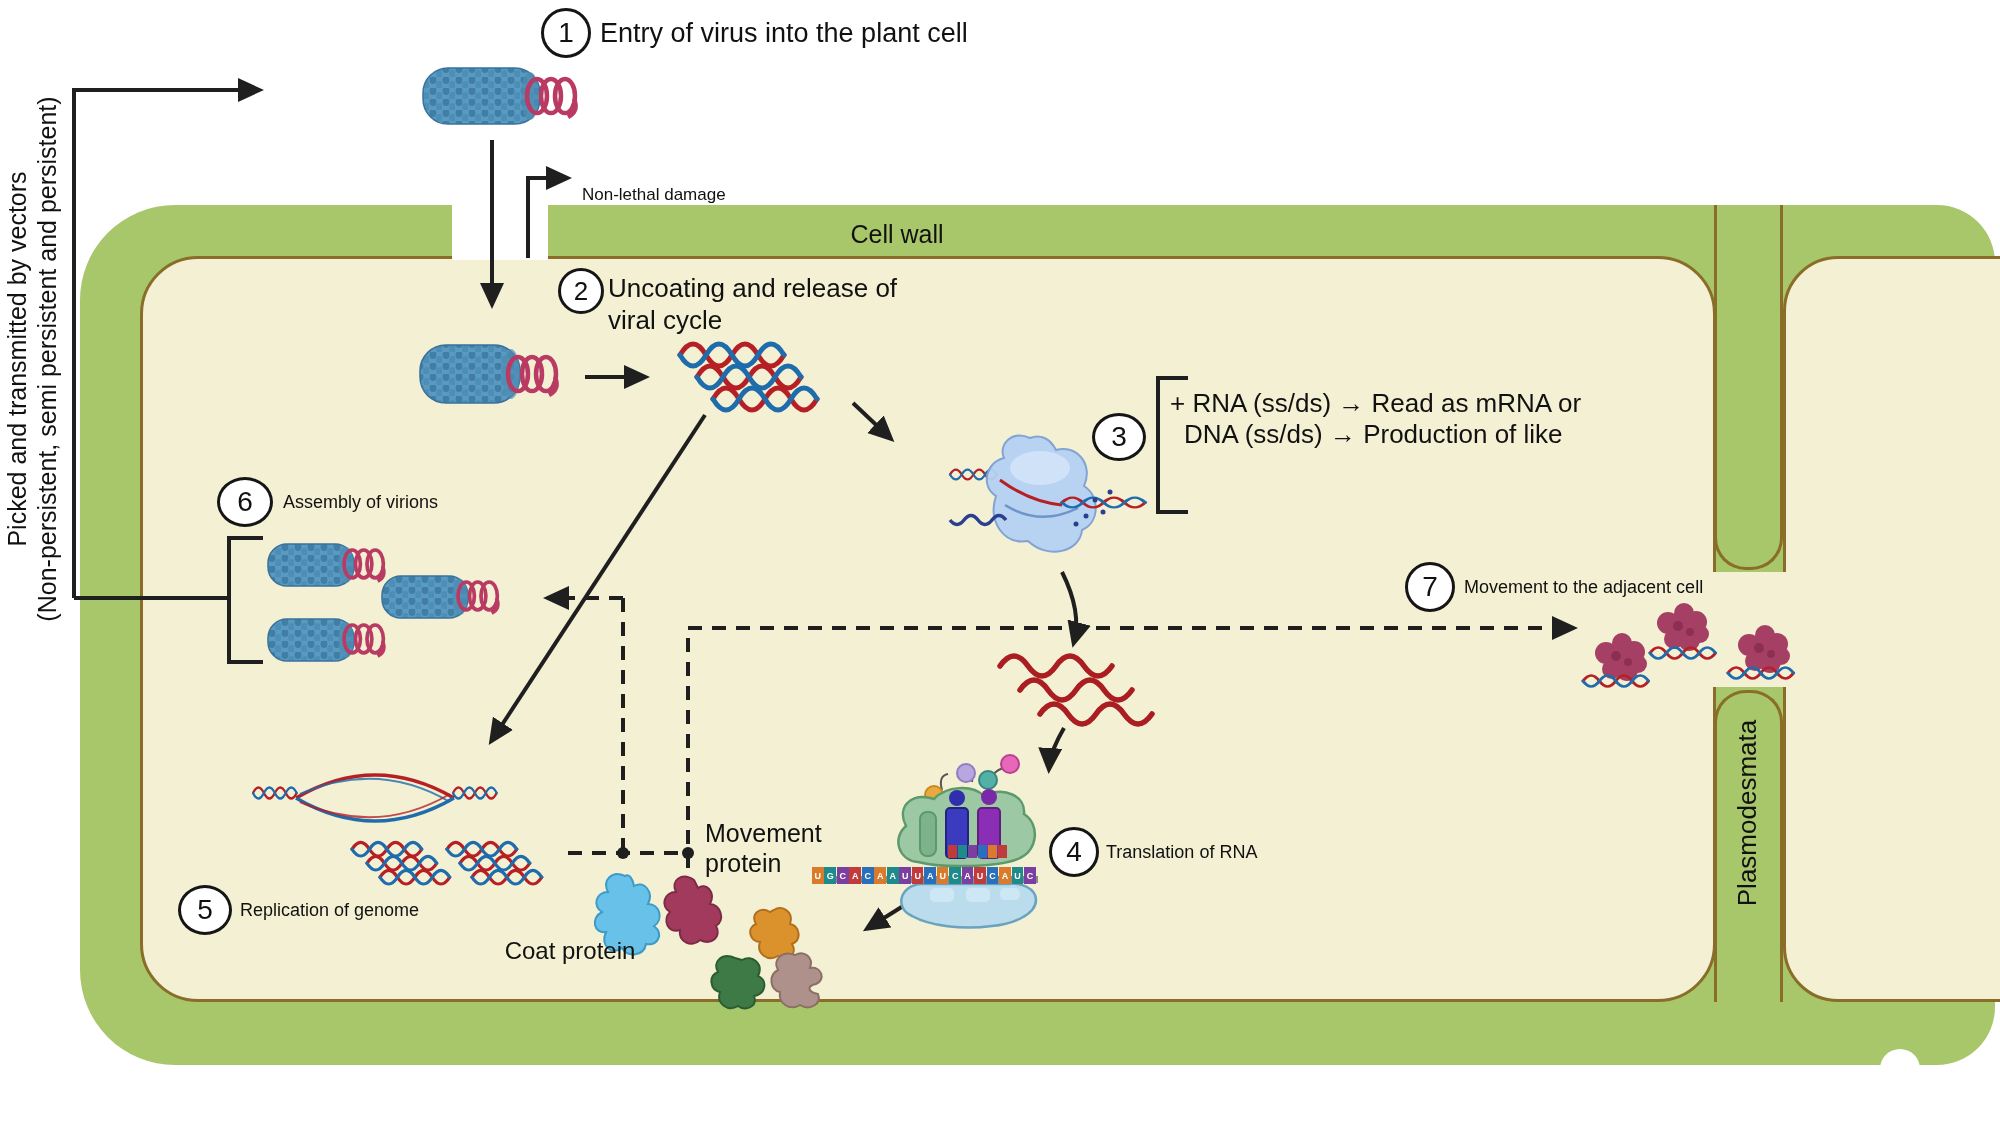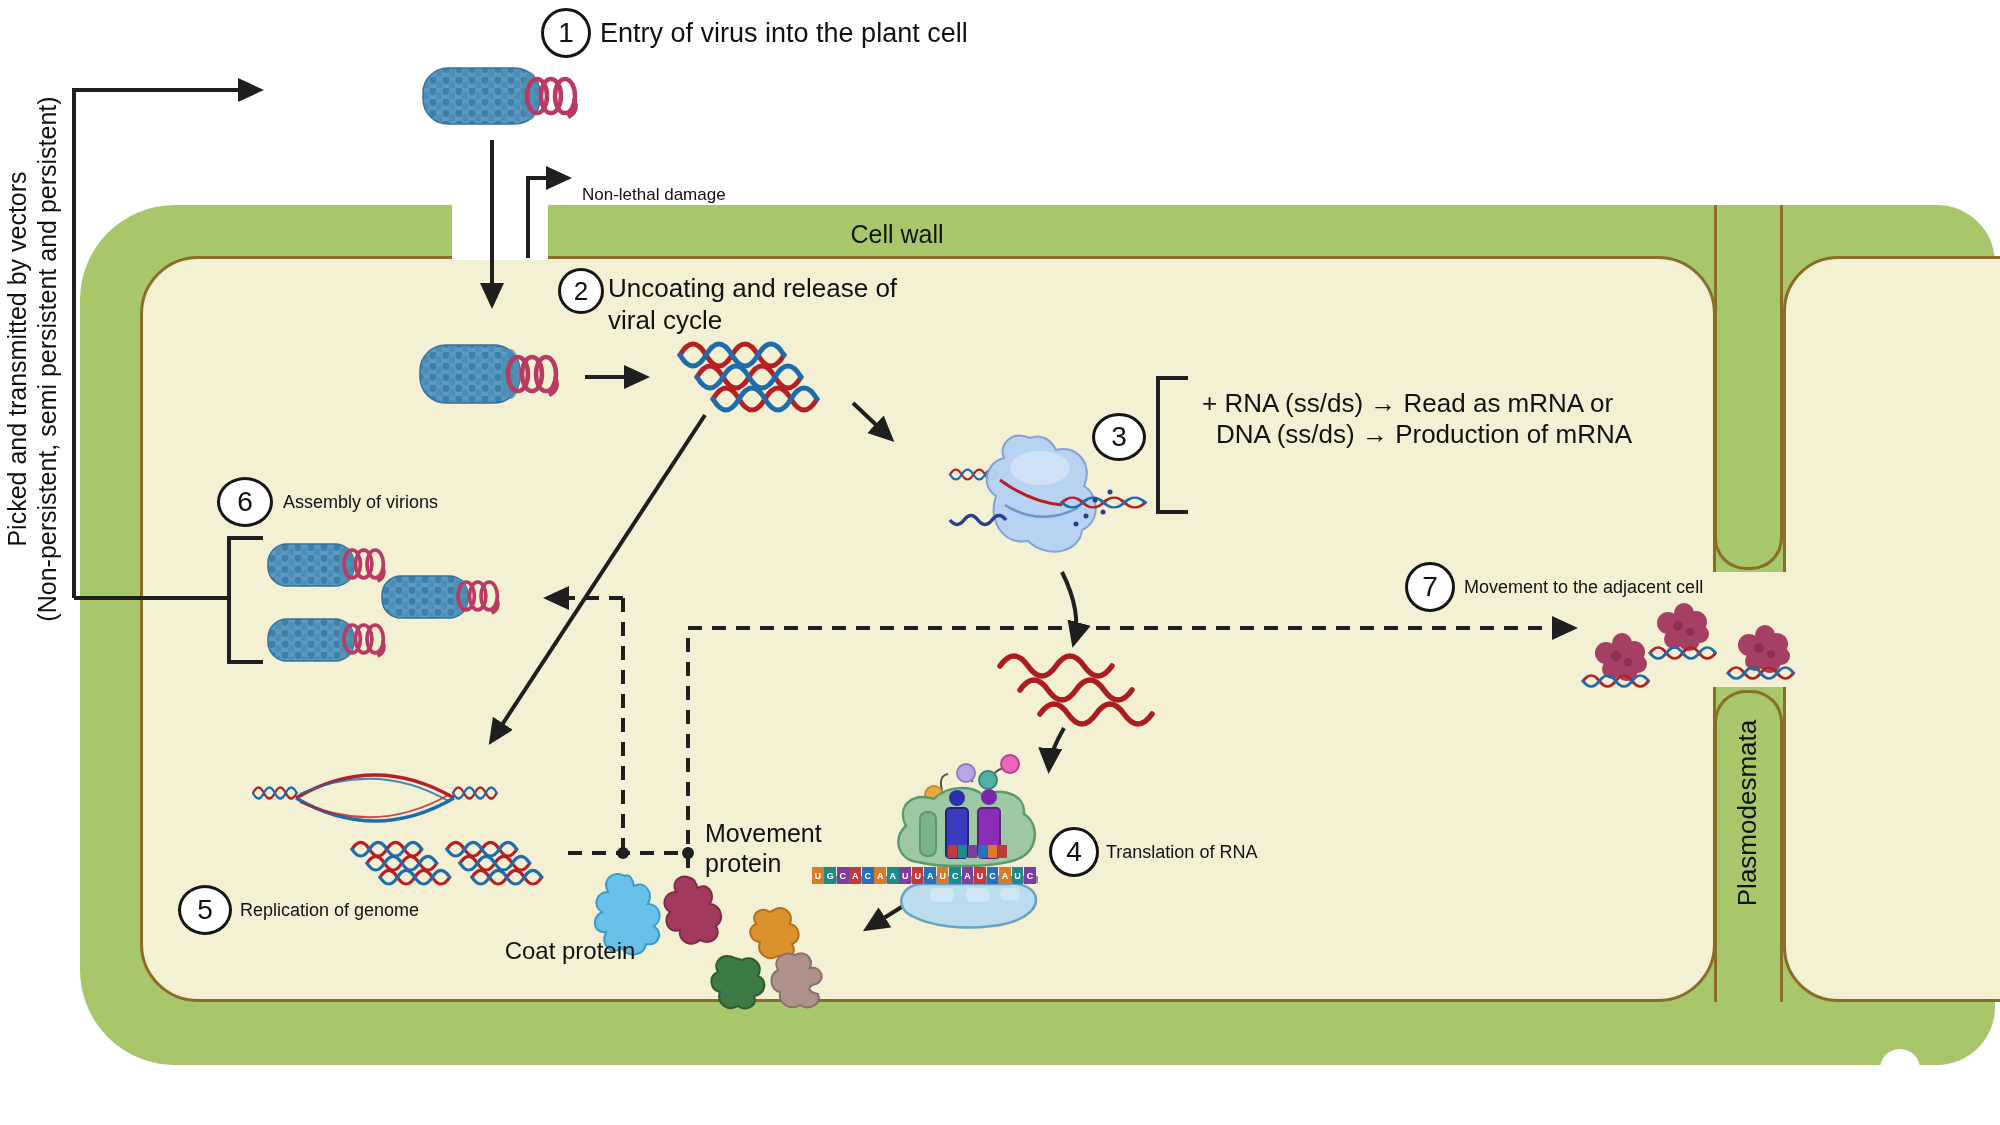--- a/index.html
+++ b/index.html
@@ -20,21 +20,21 @@
   .finger-bottom{left:1714px;top:690px;width:63px;height:309px;border-bottom:none;border-radius:32px 32px 0 0;}
   
   .lbl{position:absolute;white-space:nowrap;transform:translateY(-50%);font-size:18px;line-height:32px;}
   .lblc{position:absolute;white-space:nowrap;transform:translate(-50%,-50%);font-size:24px;}
   .badge{position:absolute;transform:translate(-50%,-50%);background:#fff;border:3px solid #151515;
          border-radius:50%;display:flex;align-items:center;justify-content:center;font-size:28px;}
   .side-note{left:-267px;top:328px;width:600px;height:62px;text-align:center;
              font-size:25px;line-height:30px;transform:rotate(-90deg);}
   .plasmo{left:1636px;top:798px;width:222px;height:30px;text-align:center;font-size:26px;
           transform:rotate(-90deg);}
-  .step3-block{left:1170px;top:388px;width:480px;font-size:26px;line-height:31px;margin-left:32px;}
+  .step3-block{left:1170px;top:388px;width:480px;font-size:26px;line-height:31px;}
   .step3-block .ind{padding-left:14px;}
   
   .ln{stroke:#1f1f1f;stroke-width:4;fill:none;}
   .lnd{stroke:#1f1f1f;stroke-width:4;fill:none;stroke-dasharray:14 10;}
   .hr{stroke:#b62025;stroke-width:5;fill:none;stroke-linecap:round;}
   .hb{stroke:#1f6cad;stroke-width:5;fill:none;stroke-linecap:round;}
   .mr{stroke:#aa1e22;stroke-width:5.5;fill:none;stroke-linecap:round;}
   .spiral{stroke:#b93a62;stroke-width:4.5;fill:none;}
   #mrna-letters{left:812px;top:867px;width:226px;height:18px;display:flex;}
   #mrna-letters span{width:11.6px;height:17px;margin-right:0.9px;font-size:9px;color:#fff;
@@ -286,21 +286,21 @@
   <div class="abs" style="left:608px;top:272px;font-size:26px;line-height:32px;">
     <div>Uncoating and release of</div>
     <div>viral cycle</div>
   </div>
 
   <div class="badge" style="left:1119px;top:437px;width:48px;height:42px;">
     <span>3</span>
     </div>
   <div class="abs step3-block">
     <div>+ RNA (ss/ds) → Read as mRNA or</div>
-    <div class="ind">DNA (ss/ds) →  Production of mRNA</div>
+    <div class="ind">DNA (ss/ds) →  Production of like</div>
   </div>
 
   <div class="badge" style="left:245px;top:502px;width:50px;height:44px;">
     <span>6</span>
     </div>
   <div class="lbl" style="left:283px;top:502px;">Assembly of virions</div>
 
   <div class="badge" style="left:1430px;top:587px;width:44px;height:44px;">
     <span>7</span>
     </div>

